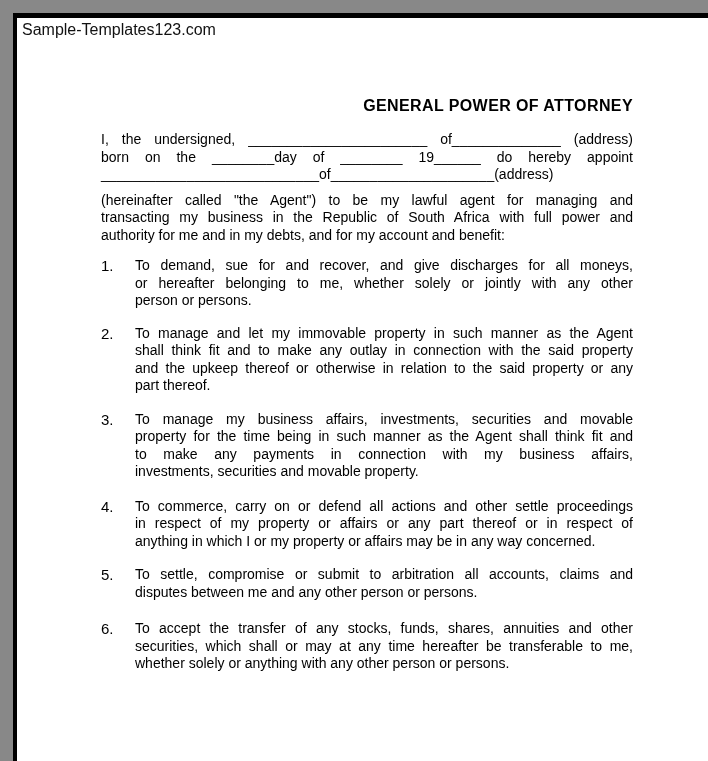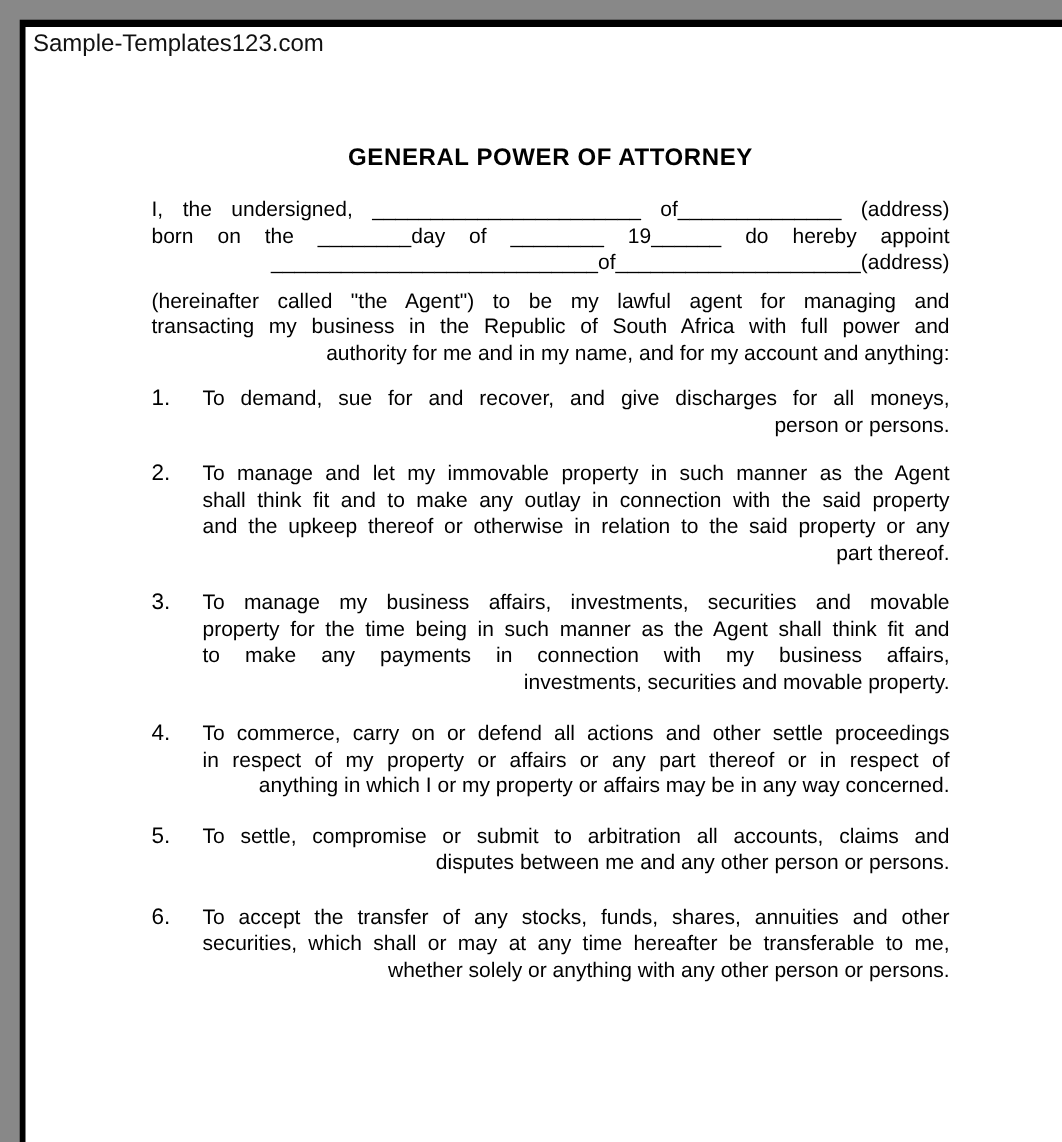--- a/index.html
+++ b/index.html
@@ -25,30 +25,30 @@
     color: #111111;
   }
   .content {
     position: absolute;
     left: 84px;
     right: 83px;
     top: 0;
   }
   .doc-title {
     margin-top: 79px;
-    text-align: center;
+    text-align: right;
     font-size: 16px;
     font-weight: bold;
     letter-spacing: 0.4px;
     line-height: 18px;
   }
   .para { font-size: 14px; line-height: 17.5px; }
   .intro { margin-top: 16px; }
   .agent-clause { margin-top: 8px; }
-  .line { text-align: right; }
+  .line { text-align: left; }
   .line.stretch { text-align: justify; text-align-last: justify; }
   .clauses { margin-top: 0; }
   .clause { display: flex; }
   .clause:nth-child(1) { margin-top: 13px; }
   .clause:nth-child(2) { margin-top: 15px; }
   .clause:nth-child(3) { margin-top: 16px; }
   .clause:nth-child(4) { margin-top: 17px; }
   .clause:nth-child(5) { margin-top: 16px; }
   .clause:nth-child(6) { margin-top: 19px; }
   .clause-num { flex: 0 0 34px; width: 34px; font-size: 15px; line-height: 17.5px; }
@@ -62,27 +62,28 @@
   <div class="content">
     <div class="doc-title">GENERAL POWER OF ATTORNEY</div>
     <div class="para intro">
         <div class="line stretch">I, the undersigned, _______________________ of______________ (address)</div>
         <div class="line stretch">born on the ________day of ________ 19______ do hereby appoint</div>
         <div class="line">____________________________of_____________________(address)</div>
       </div>
     <div class="para agent-clause">
         <div class="line stretch">(hereinafter called "the Agent") to be my lawful agent for managing and</div>
         <div class="line stretch">transacting my business in the Republic of South Africa with full power and</div>
-        <div class="line">authority for me and in my name, and for my account and anything:</div>
+        <div class="line">authority for me and in my debts, and for my account and benefit:</div>
       </div>
     <div class="clauses">
         <div class="clause">
           <div class="clause-num">1.</div>
           <div class="clause-body para">
             <div class="line stretch">To demand, sue for and recover, and give discharges for all moneys,</div>
+            <div class="line stretch">or hereafter belonging to me, whether solely or jointly with any other</div>
             <div class="line">person or persons.</div>
           </div>
         </div>
         <div class="clause">
           <div class="clause-num">2.</div>
           <div class="clause-body para">
             <div class="line stretch">To manage and let my immovable property in such manner as the Agent</div>
             <div class="line stretch">shall think fit and to make any outlay in connection with the said property</div>
             <div class="line stretch">and the upkeep thereof or otherwise in relation to the said property or any</div>
             <div class="line">part thereof.</div>

